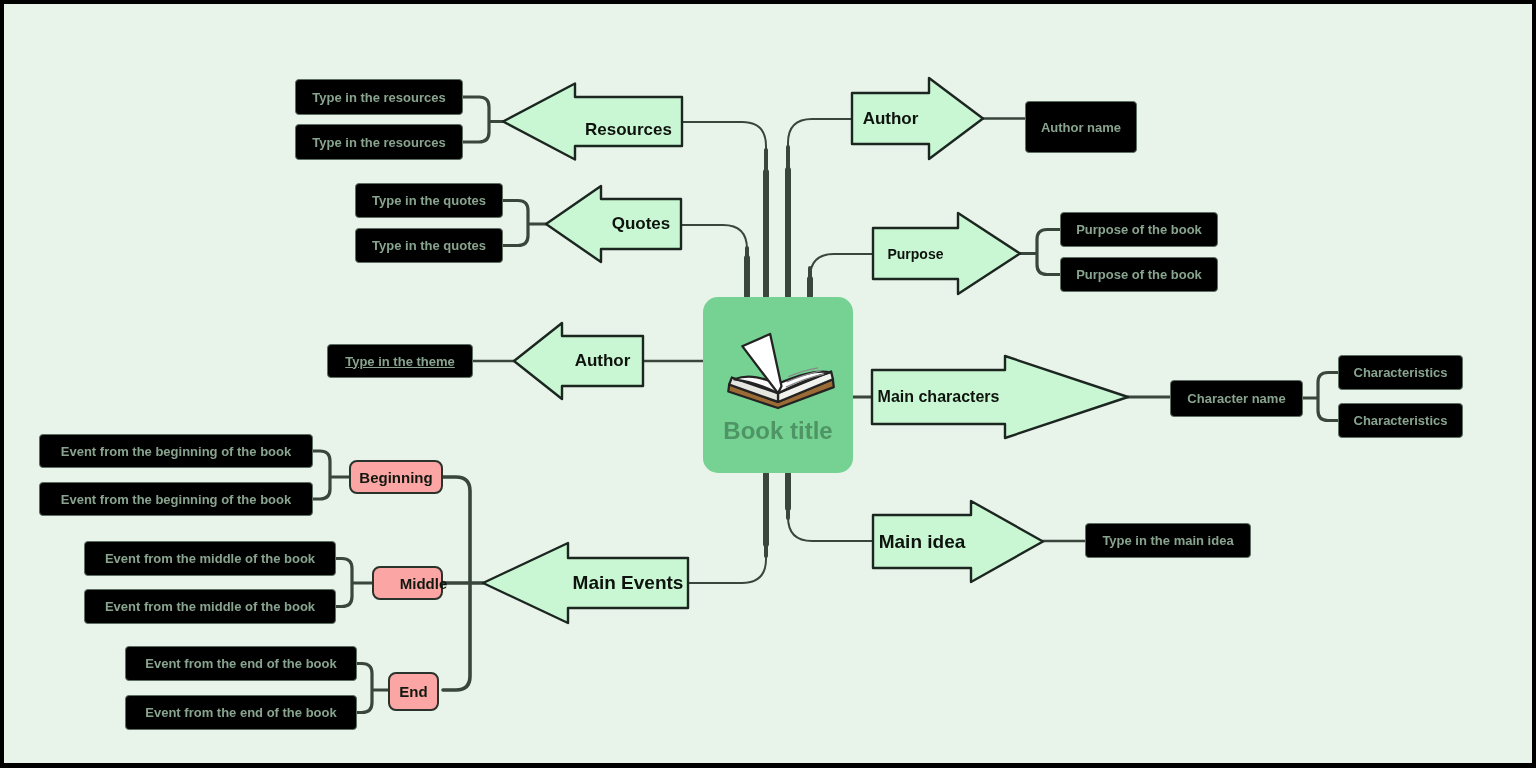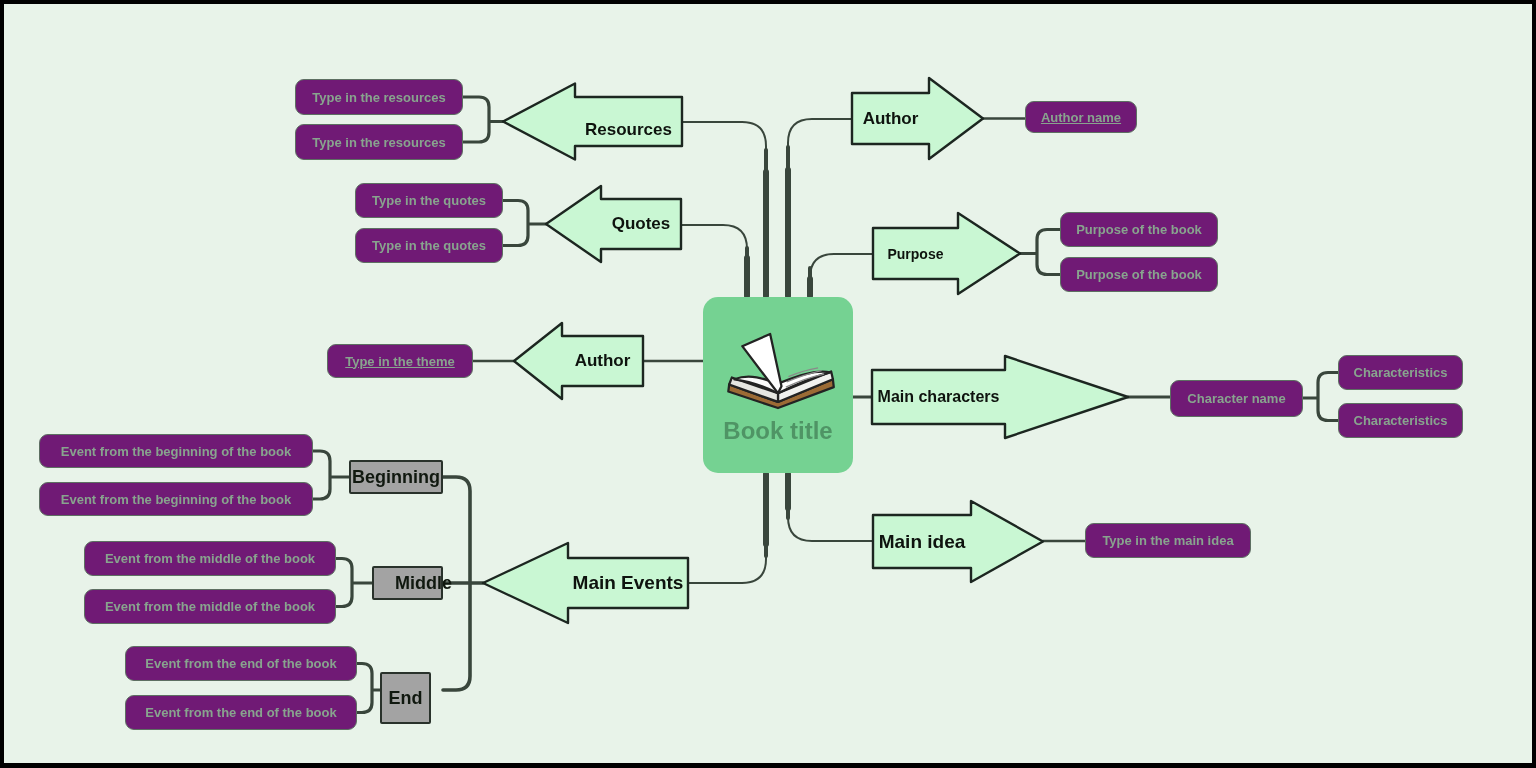--- a/index.html
+++ b/index.html
@@ -2,25 +2,25 @@
 <html><head>
 <meta charset="utf-8">
 <style>
   html,body{margin:0;padding:0;background:#444;}
   .stage{position:relative;width:1536px;height:768px;background:#e8f3e9;overflow:hidden;
          font-family:"Liberation Sans",sans-serif;}
   .frame{position:absolute;inset:0;border:4px solid #000;border-bottom-width:5px;pointer-events:none;z-index:9;}
   svg.wires{position:absolute;left:0;top:0;z-index:1;}
   .ln{fill:none;stroke:#39463c;stroke-linecap:round;}
   .arrow{fill:#c9f7d3;stroke:#1c2620;stroke-width:2.4;stroke-linejoin:round;}
-  .leaf{position:absolute;z-index:2;background:#701a75;border:1.6px solid #5d6f62;border-radius:9px;
+  .leaf{position:absolute;z-index:2;background:#000000;border:1.6px solid #5d6f62;border-radius:4px;
         color:#88a48e;font-weight:bold;font-size:13px;display:flex;align-items:center;justify-content:center;
         white-space:nowrap;box-sizing:border-box;}
-  .section{position:absolute;z-index:2;background:#a3a3a3;border:2px solid #29322b;border-radius:2px;
-        color:#10180f;font-weight:bold;font-size:18px;display:flex;align-items:center;justify-content:center;
+  .section{position:absolute;z-index:2;background:#fca5a5;border:2px solid #29322b;border-radius:8px;
+        color:#10180f;font-weight:bold;font-size:15px;display:flex;align-items:center;justify-content:center;
         white-space:nowrap;box-sizing:border-box;}
   .arrow-label{position:absolute;z-index:2;display:flex;align-items:center;justify-content:center;
         font-weight:bold;color:#0e130e;white-space:nowrap;}
   .central{position:absolute;z-index:2;left:703px;top:297px;width:150px;height:176px;background:#75d292;
         border-radius:15px;display:flex;flex-direction:column;align-items:center;justify-content:center;}
   .central-label{color:#4f9465;font-weight:bold;font-size:24px;}
 </style>
 </head>
 <body>
 
@@ -109,36 +109,36 @@
         <path d="M79 71 C 94 64, 108 59, 123 56"></path>
         <path d="M80 65 C 94 59, 106 55, 120 52"></path>
         <path d="M82 59 C 94 54, 104 51, 116 49"></path>
       </g>
     </svg>
     <div class="central-label">Book title</div>
   </div>
 
   <div class="section" style="left:349px;top:460px;width:94px;height:34px;">Beginning</div>
   <div class="section" style="left:372px;top:566px;width:71px;height:34px;padding-left:32px;">Middle</div>
-  <div class="section" style="left:380px;top:672px;width:51px;height:52px;">End</div>
+  <div class="section" style="left:388px;top:672px;width:51px;height:39px;">End</div>
 
   <div class="leaf" style="left:295px;top:79px;width:168px;height:36px;">Type in the resources</div>
   <div class="leaf" style="left:295px;top:124px;width:168px;height:36px;">Type in the resources</div>
   <div class="leaf" style="left:355px;top:183px;width:148px;height:35px;">Type in the quotes</div>
   <div class="leaf" style="left:355px;top:228px;width:148px;height:35px;">Type in the quotes</div>
   <div class="leaf" style="left:327px;top:344px;width:146px;height:34px;text-decoration:underline;">Type in the theme</div>
 
   <div class="leaf" style="left:39px;top:434px;width:274px;height:34px;">Event from the beginning of the book</div>
   <div class="leaf" style="left:39px;top:482px;width:274px;height:34px;">Event from the beginning of the book</div>
   <div class="leaf" style="left:84px;top:541px;width:252px;height:35px;">Event from the middle of the book</div>
   <div class="leaf" style="left:84px;top:589px;width:252px;height:35px;">Event from the middle of the book</div>
   <div class="leaf" style="left:125px;top:646px;width:232px;height:35px;">Event from the end of the book</div>
   <div class="leaf" style="left:125px;top:695px;width:232px;height:35px;">Event from the end of the book</div>
 
-  <div class="leaf" style="left:1025px;top:101px;width:112px;height:32px;text-decoration:underline;">Author name</div>
+  <div class="leaf" style="left:1025px;top:101px;width:112px;height:52px;">Author name</div>
   <div class="leaf" style="left:1060px;top:212px;width:158px;height:35px;">Purpose of the book</div>
   <div class="leaf" style="left:1060px;top:257px;width:158px;height:35px;">Purpose of the book</div>
   <div class="leaf" style="left:1170px;top:380px;width:133px;height:37px;">Character name</div>
   <div class="leaf" style="left:1338px;top:355px;width:125px;height:35px;">Characteristics</div>
   <div class="leaf" style="left:1338px;top:403px;width:125px;height:35px;">Characteristics</div>
   <div class="leaf" style="left:1085px;top:523px;width:166px;height:35px;">Type in the main idea</div>
 
   <div class="frame"></div>
 </div>
 

